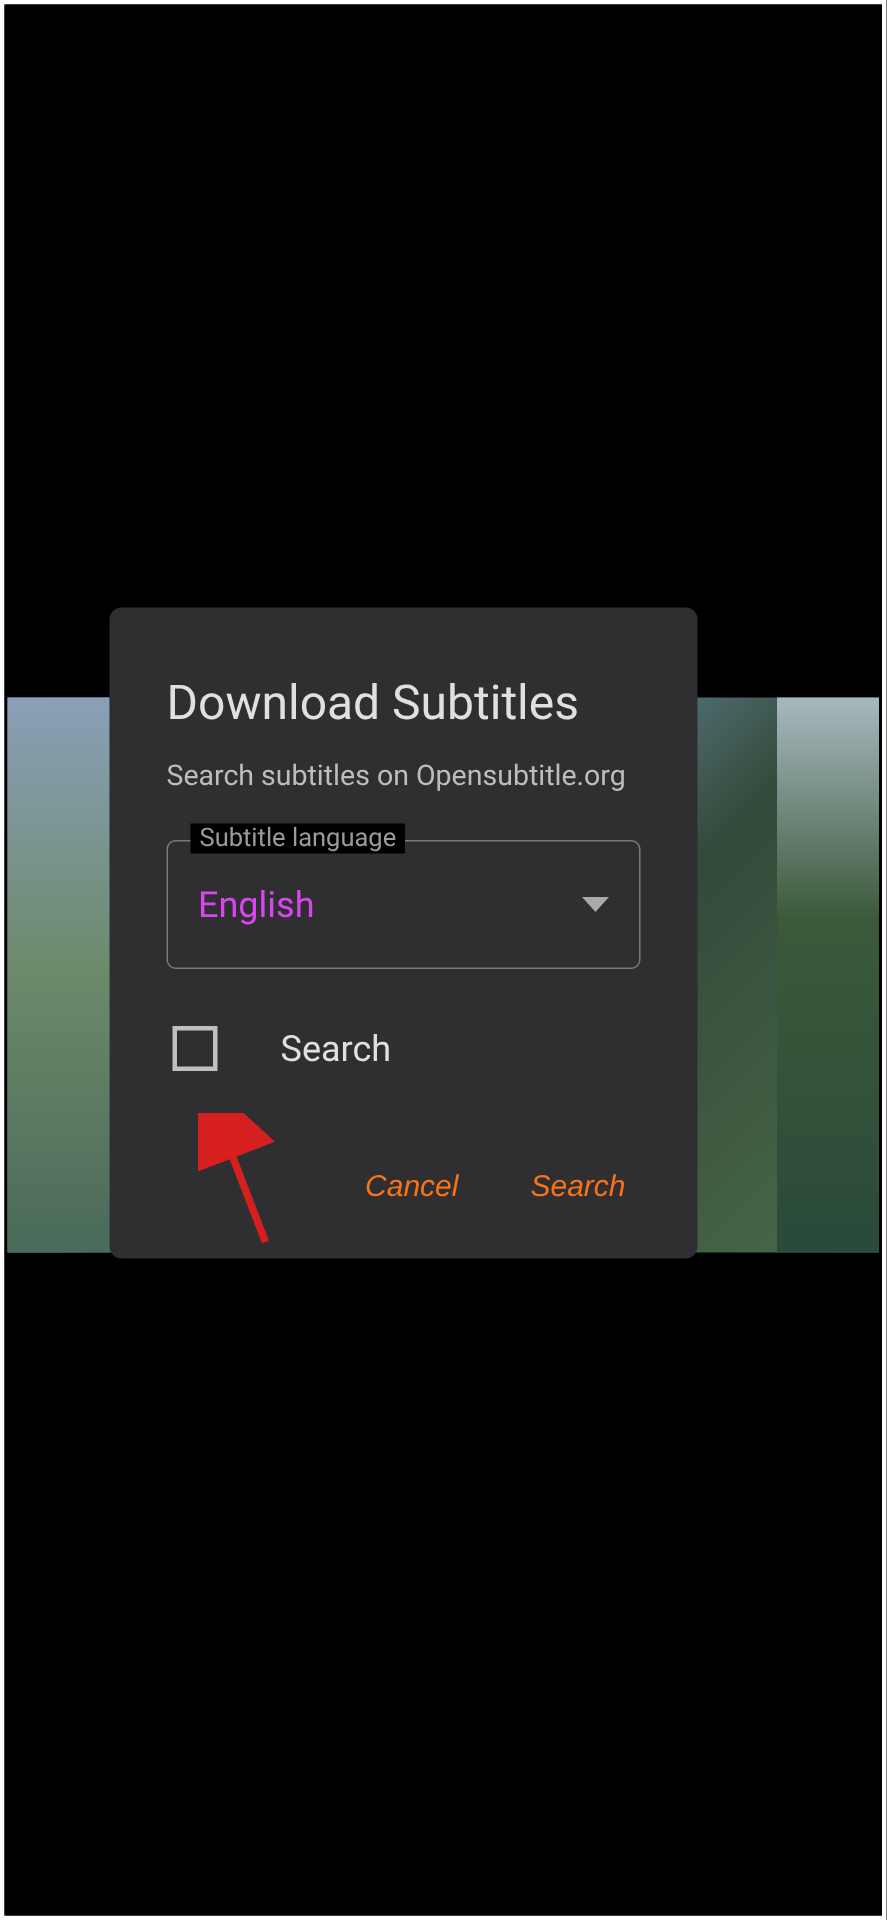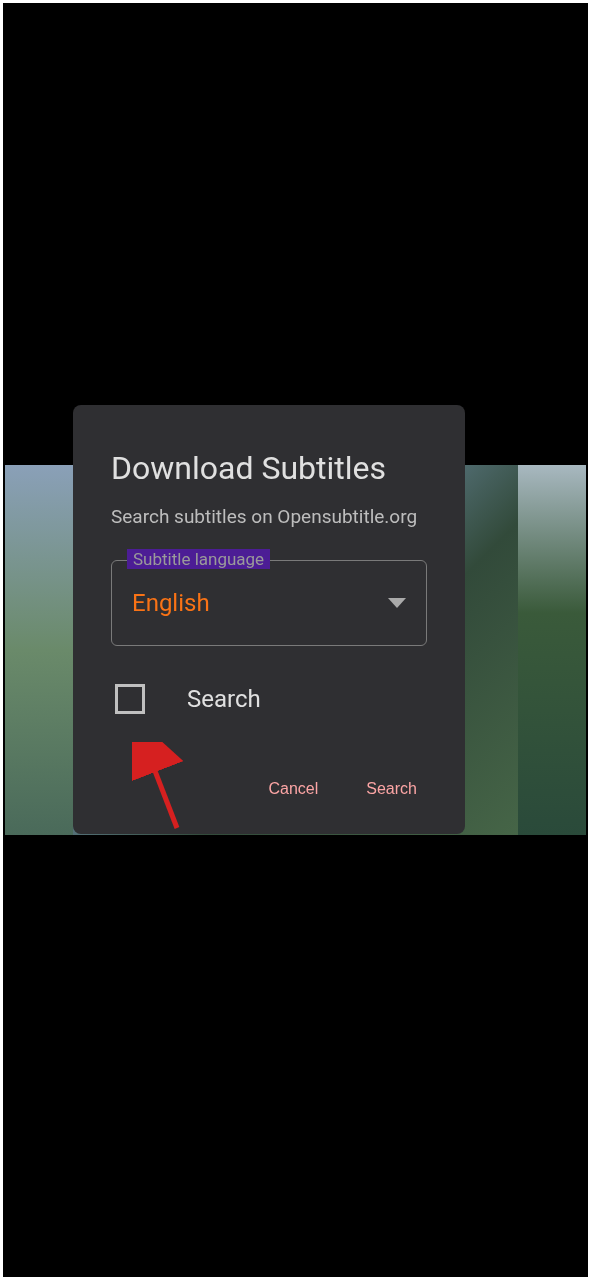--- a/index.html
+++ b/index.html
@@ -72,35 +72,35 @@
       margin-bottom: 32px;
     }
     .select-wrapper {
       position: relative;
       margin-bottom: 38px;
     }
     .select-label {
       position: absolute;
       top: -11px;
       left: 16px;
-      background: #4c1d95;
+      background: #000000;
       padding: 0 6px;
       color: #9a9a9a;
       font-size: 17px;
     }
     .select-box {
       border: 1px solid #7a7a7a;
       border-radius: 6px;
       padding: 28px 20px;
       display: flex;
       align-items: center;
       justify-content: space-between;
     }
     .select-value {
-      color: #f97316;
+      color: #d946ef;
       font-size: 24px;
     }
     .chevron-down {
       width: 0;
       height: 0;
       border-left: 9px solid transparent;
       border-right: 9px solid transparent;
       border-top: 10px solid #aaa;
     }
     .checkbox-row {
@@ -122,25 +122,26 @@
     }
     .dialog-actions {
       display: flex;
       justify-content: flex-end;
       gap: 40px;
       padding-right: 6px;
     }
     .action-button {
       background: none;
       border: none;
-      color: #fca5a5;
-      font-size: 16px;
+      color: #f97316;
+      font-size: 20px;
       font-weight: 500;
       cursor: pointer;
       padding: 8px 4px;
+      font-style: italic;
     }
     .arrow-annotation {
       position: absolute;
       left: 127px;
       top: 737px;
       pointer-events: none;
     }
   </style>
 </head>
 <body>

